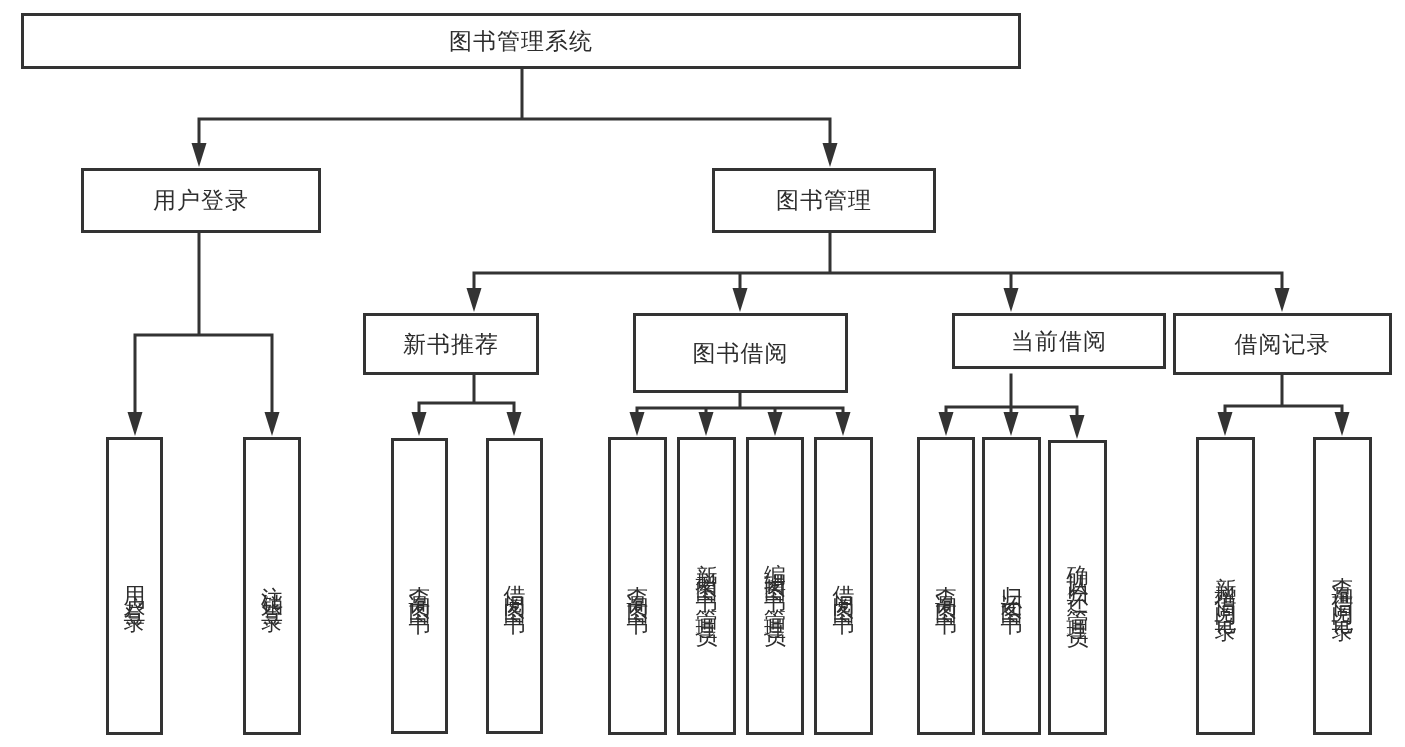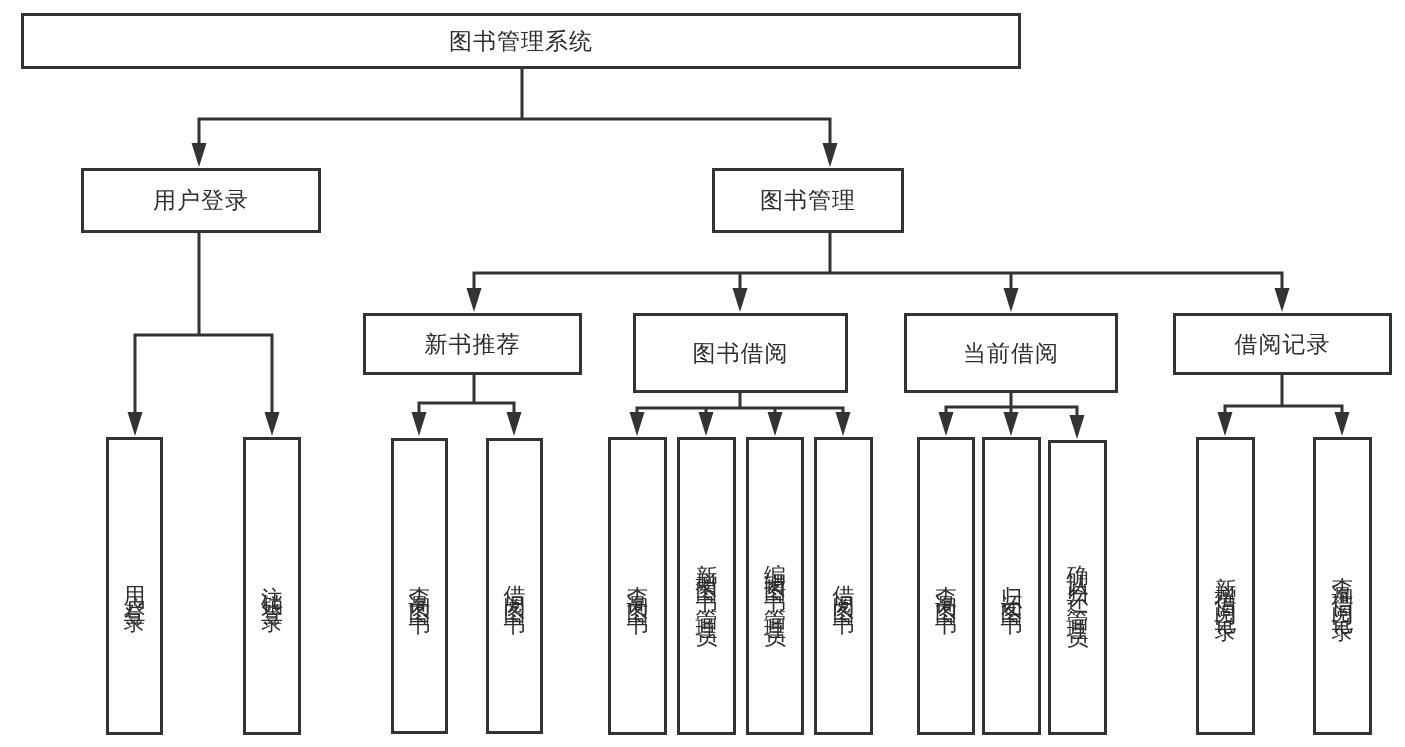--- a/index.html
+++ b/index.html
@@ -95,31 +95,31 @@
       M1217.5 412 H1232.5 L1225 436 Z  M1334.5 412 H1349.5 L1342 436 Z"></path>
   </svg>
 
   <div class="node hnode" style="left:21px; top:13px; width:1000px; height:56px;">
     <span>图书管理系统</span>
   </div>
 
   <div class="node hnode" style="left:81px; top:168px; width:240px; height:65px;">
     <span>用户登录</span>
   </div>
-  <div class="node hnode" style="left:712px; top:168px; width:192px; height:65px;">
+  <div class="node hnode" style="left:712px; top:168px; width:224px; height:65px;">
     <span>图书管理</span>
   </div>
 
-  <div class="node hnode" style="left:363px; top:313px; width:219px; height:62px;">
+  <div class="node hnode" style="left:363px; top:313px; width:176px; height:62px;">
     <span>新书推荐</span>
   </div>
   <div class="node hnode" style="left:633px; top:313px; width:215px; height:80px;">
     <span>图书借阅</span>
   </div>
-  <div class="node hnode" style="left:904px; top:313px; width:214px; height:80px;">
+  <div class="node hnode" style="left:952px; top:313px; width:214px; height:56px;">
     <span>当前借阅</span>
   </div>
   <div class="node hnode" style="left:1173px; top:313px; width:219px; height:62px;">
     <span>借阅记录</span>
   </div>
 
   <div class="node vnode" style="left:106px; top:437px; width:57px; height:298px;">
     <span>用户登录</span>
   </div>
   <div class="node vnode" style="left:243px; top:437px; width:58px; height:298px;">

